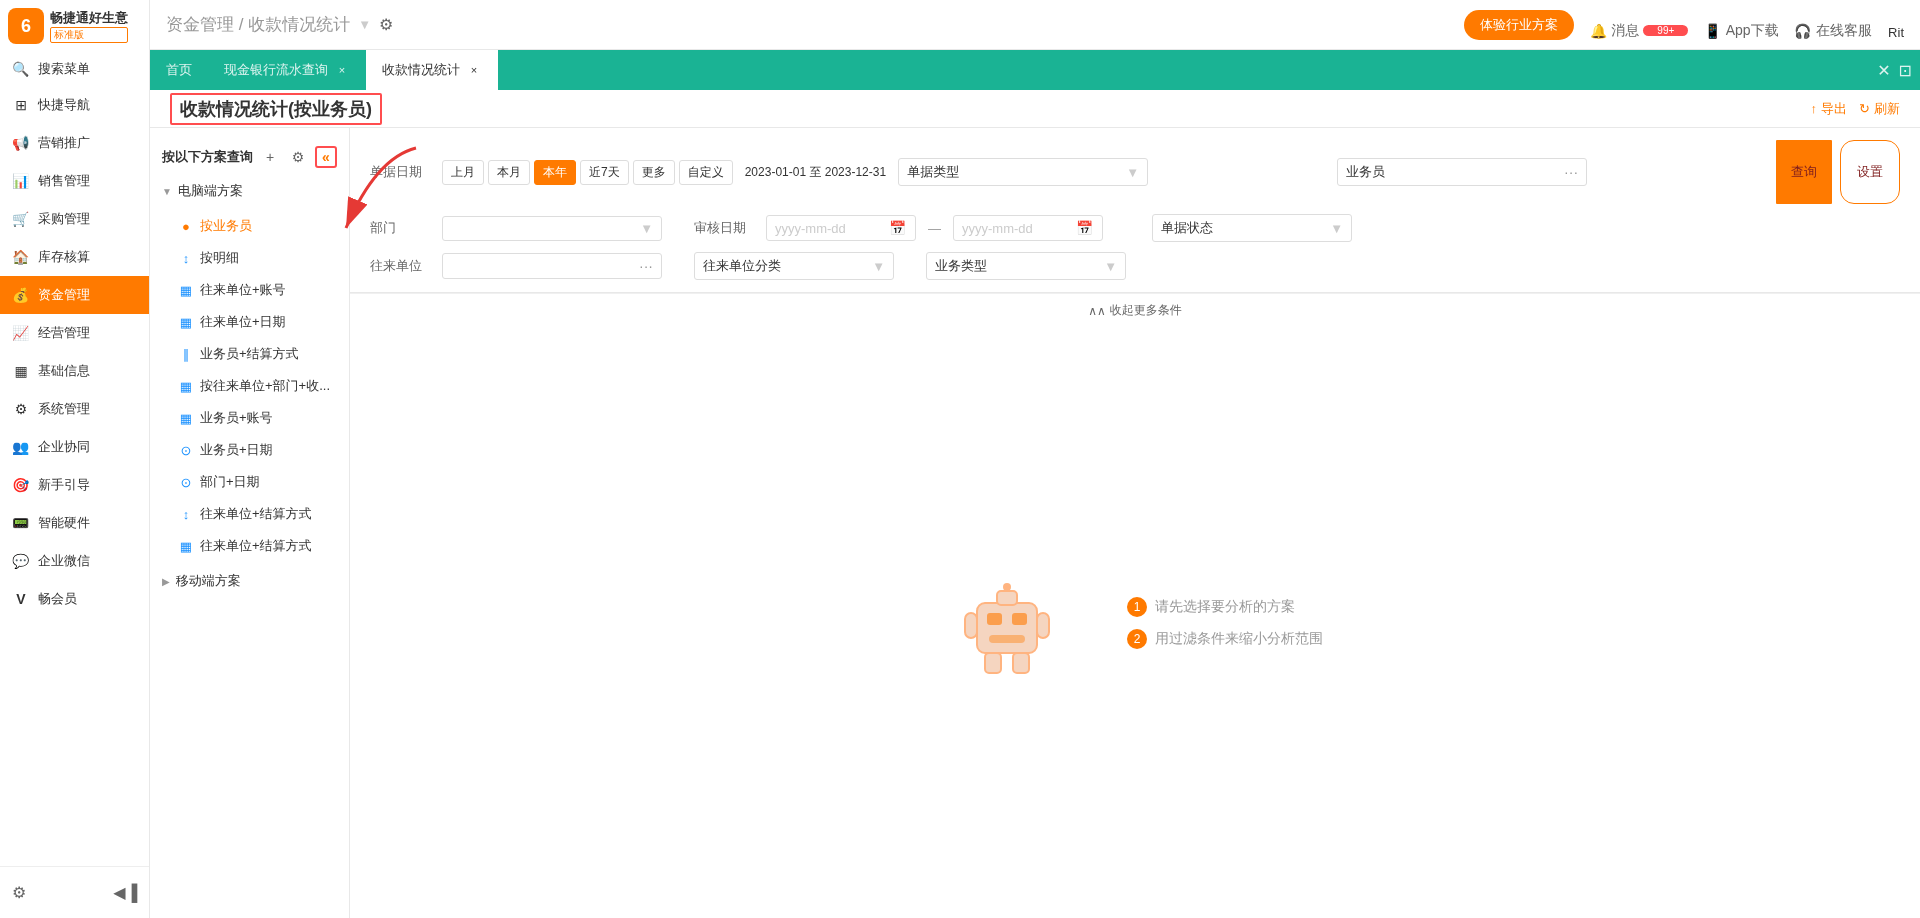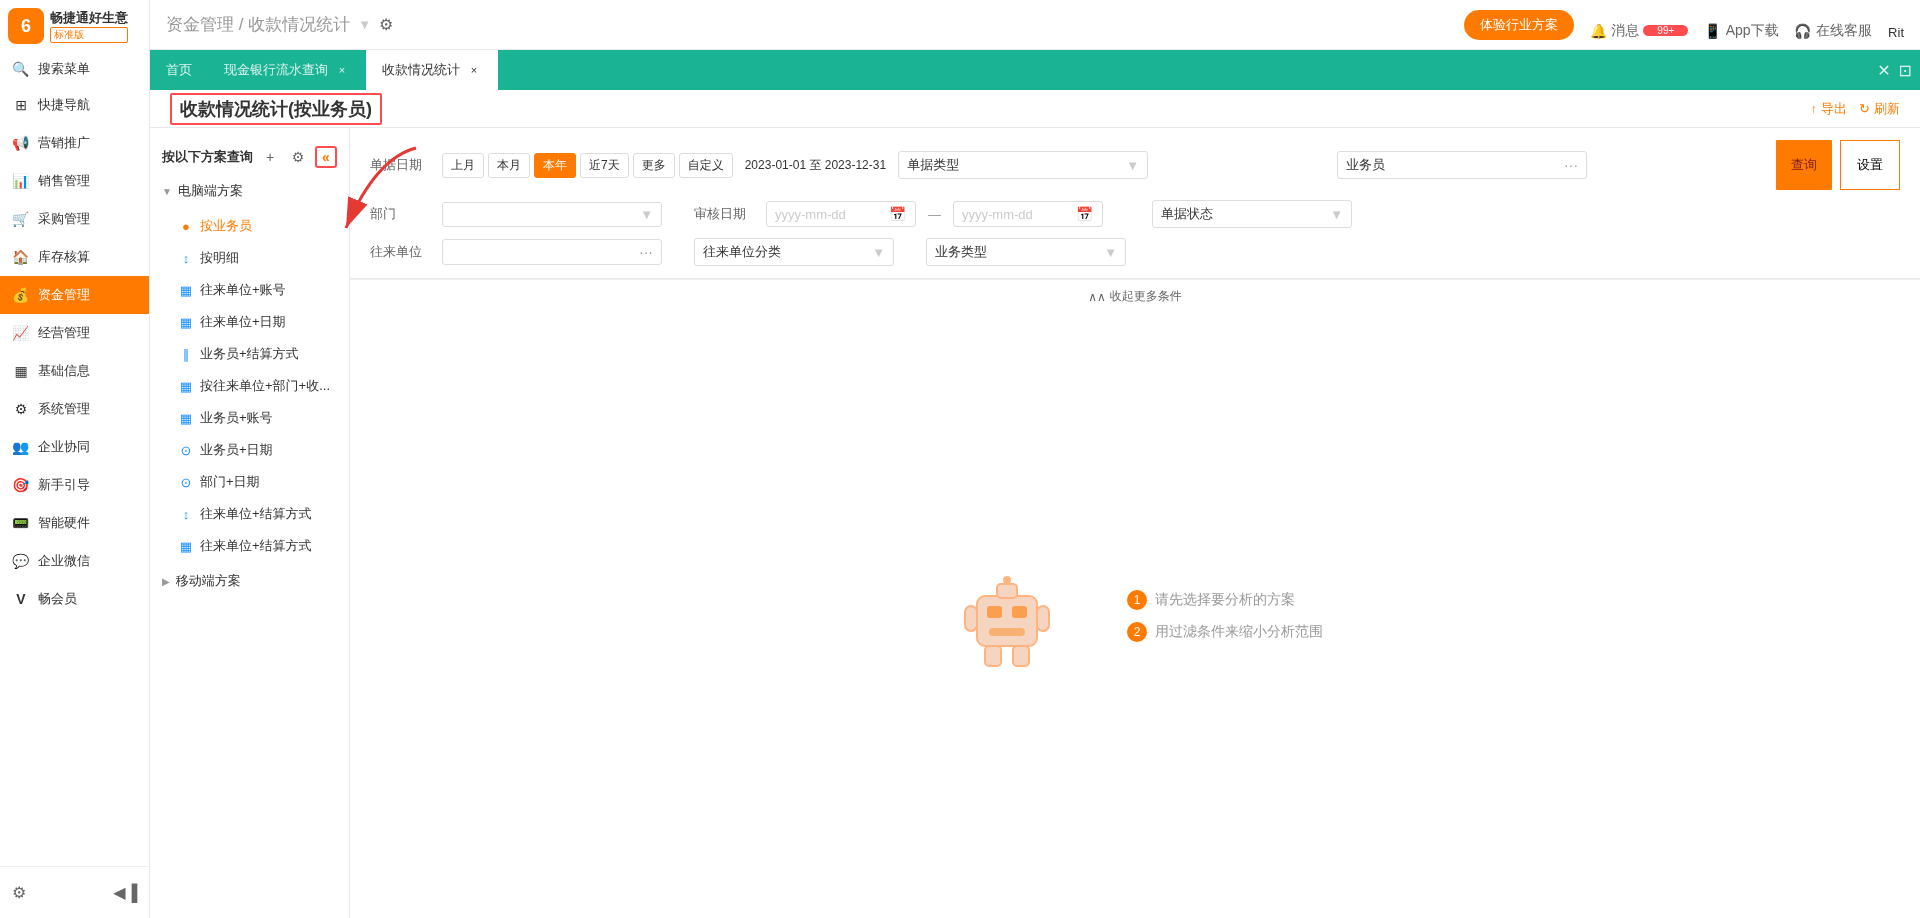--- a/index.html
+++ b/index.html
@@ -74,21 +74,21 @@
     .filter-date-group { display: flex; align-items: center; gap: 4px; }
     .filter-date-btn { padding: 3px 8px; border: 1px solid #ddd; border-radius: 3px; font-size: 12px; cursor: pointer; background: #fff; color: #333; }
     .filter-date-btn.active { background: #ff7a00; color: #fff; border-color: #ff7a00; }
     .filter-date-range { display: flex; align-items: center; gap: 4px; font-size: 12px; color: #333; }
     .filter-input { border: 1px solid #ddd; border-radius: 3px; padding: 4px 8px; font-size: 13px; color: #333; min-width: 200px; display: flex; align-items: center; cursor: pointer; }
     .filter-input-wide { min-width: 300px; }
     .filter-select { border: 1px solid #ddd; border-radius: 3px; padding: 4px 8px; font-size: 13px; color: #333; min-width: 150px; display: flex; align-items: center; justify-content: space-between; cursor: pointer; }
     .filter-select-wide { min-width: 250px; }
     .filter-actions { margin-left: auto; display: flex; gap: 8px; }
     .btn-query { background: #ff7a00; color: #7f1d1d; border: none; border-radius: 1px; padding: 5px 15px; cursor: pointer; font-size: 13px; }
-    .btn-settings { background: #fff; color: #000000; border: 1px solid #ff7a00; border-radius: 0; padding: 15px 16px; cursor: pointer; font-size: 13px; }
+    .btn-settings { background: #fff; color: #7f1d1d; border: 1px solid #ff7a00; border-radius: 14px; padding: 22px 16px; cursor: pointer; font-size: 13px; }
     .filter-separator { color: #999; font-size: 13px; }
     .date-icon { color: #999; cursor: pointer; font-size: 14px; }
     .filter-more-icon { color: #999; cursor: pointer; font-size: 14px; }
     .collapse-bar { display: flex; justify-content: center; align-items: center; padding: 8px; cursor: pointer; background: #fff; border-top: 1px solid #f0f0f0; gap: 4px; color: #666; font-size: 12px; }
 
     
     .data-area { flex: 1; display: flex; flex-direction: column; align-items: center; justify-content: center; gap: 20px; background: #fff; margin: 0; }
     .data-placeholder { display: flex; flex-direction: column; align-items: flex-start; gap: 12px; }
     .data-placeholder-item { display: flex; align-items: center; gap: 8px; color: #999; font-size: 14px; }
     .data-placeholder-num { width: 20px; height: 20px; border-radius: 50%; background: #ff7a00; color: #fff; display: flex; align-items: center; justify-content: center; font-size: 12px; flex-shrink: 0; }

